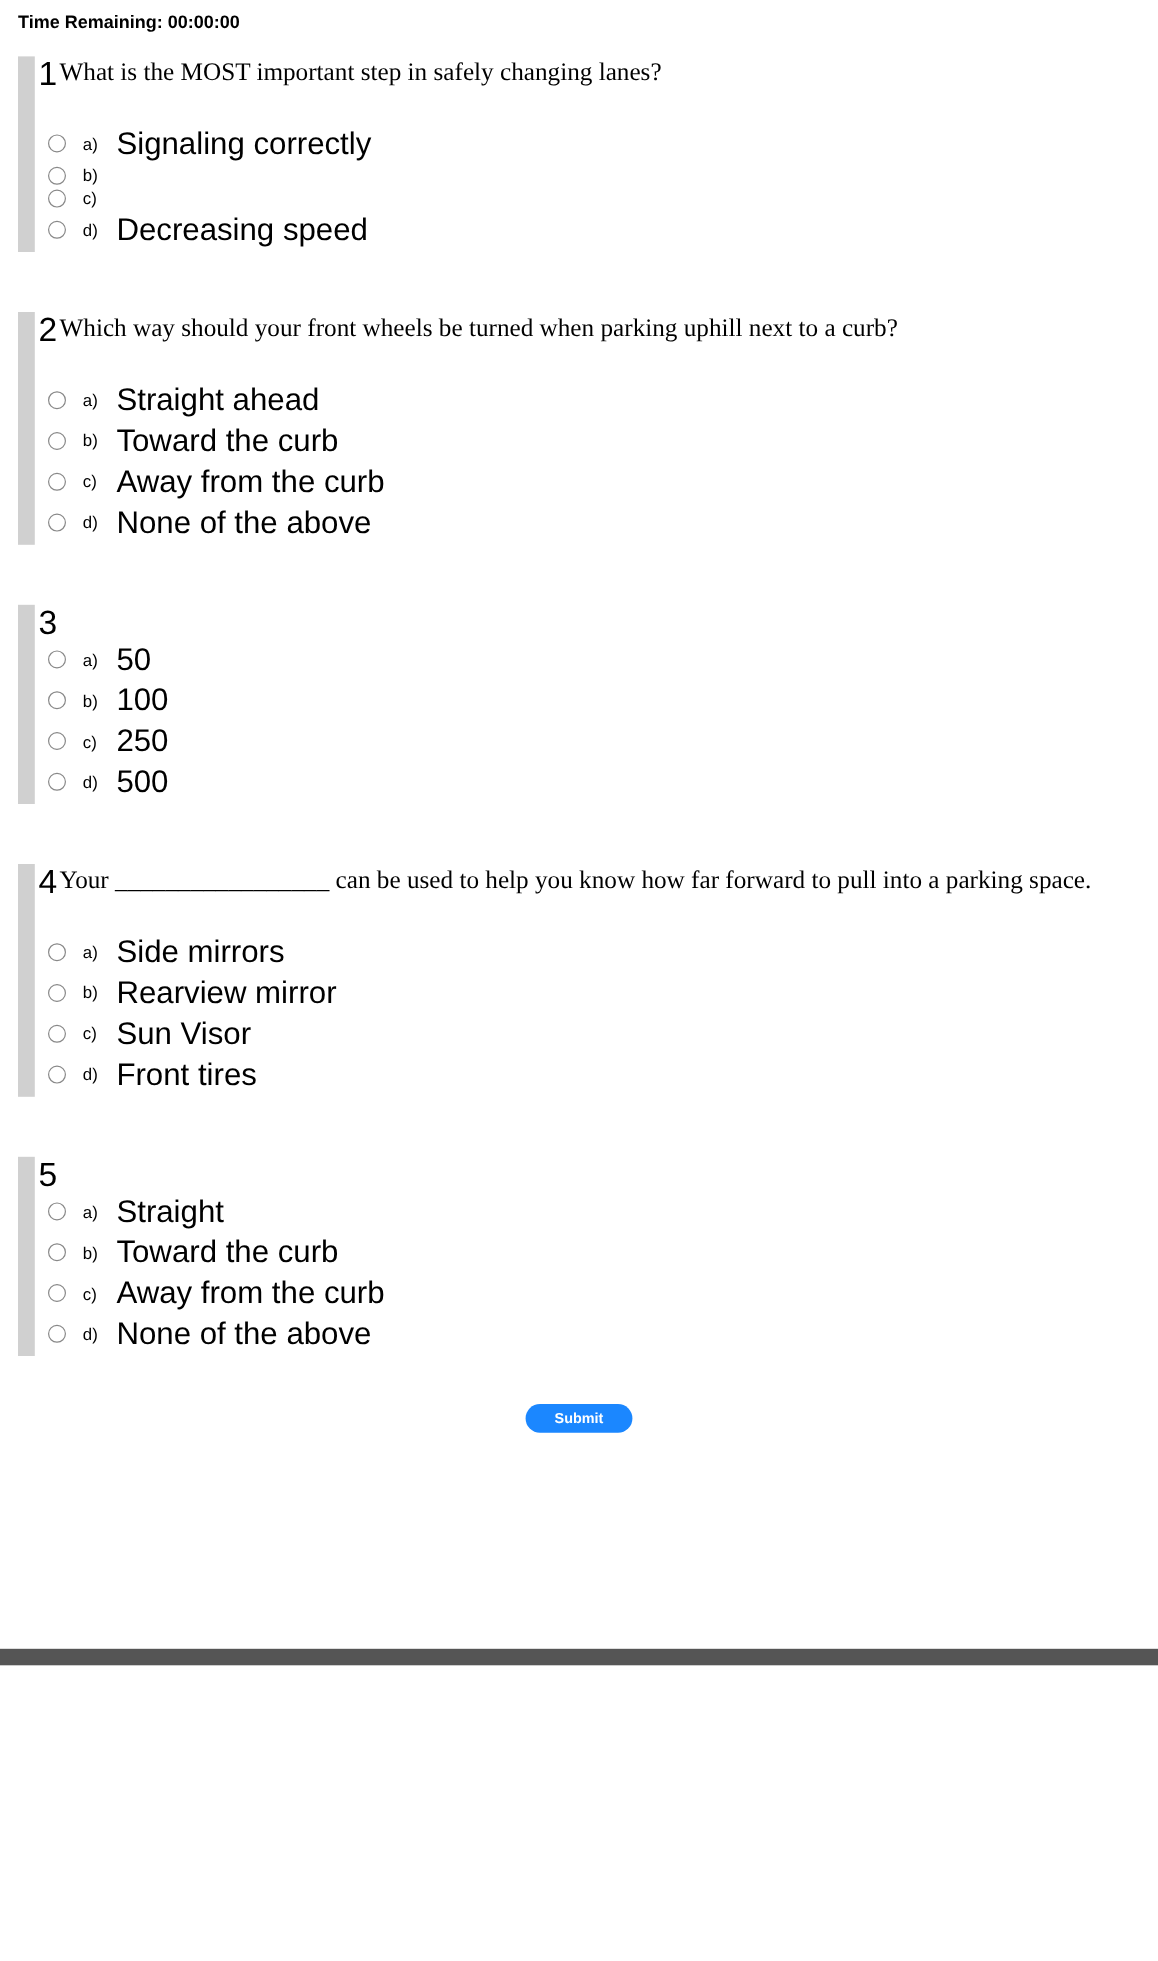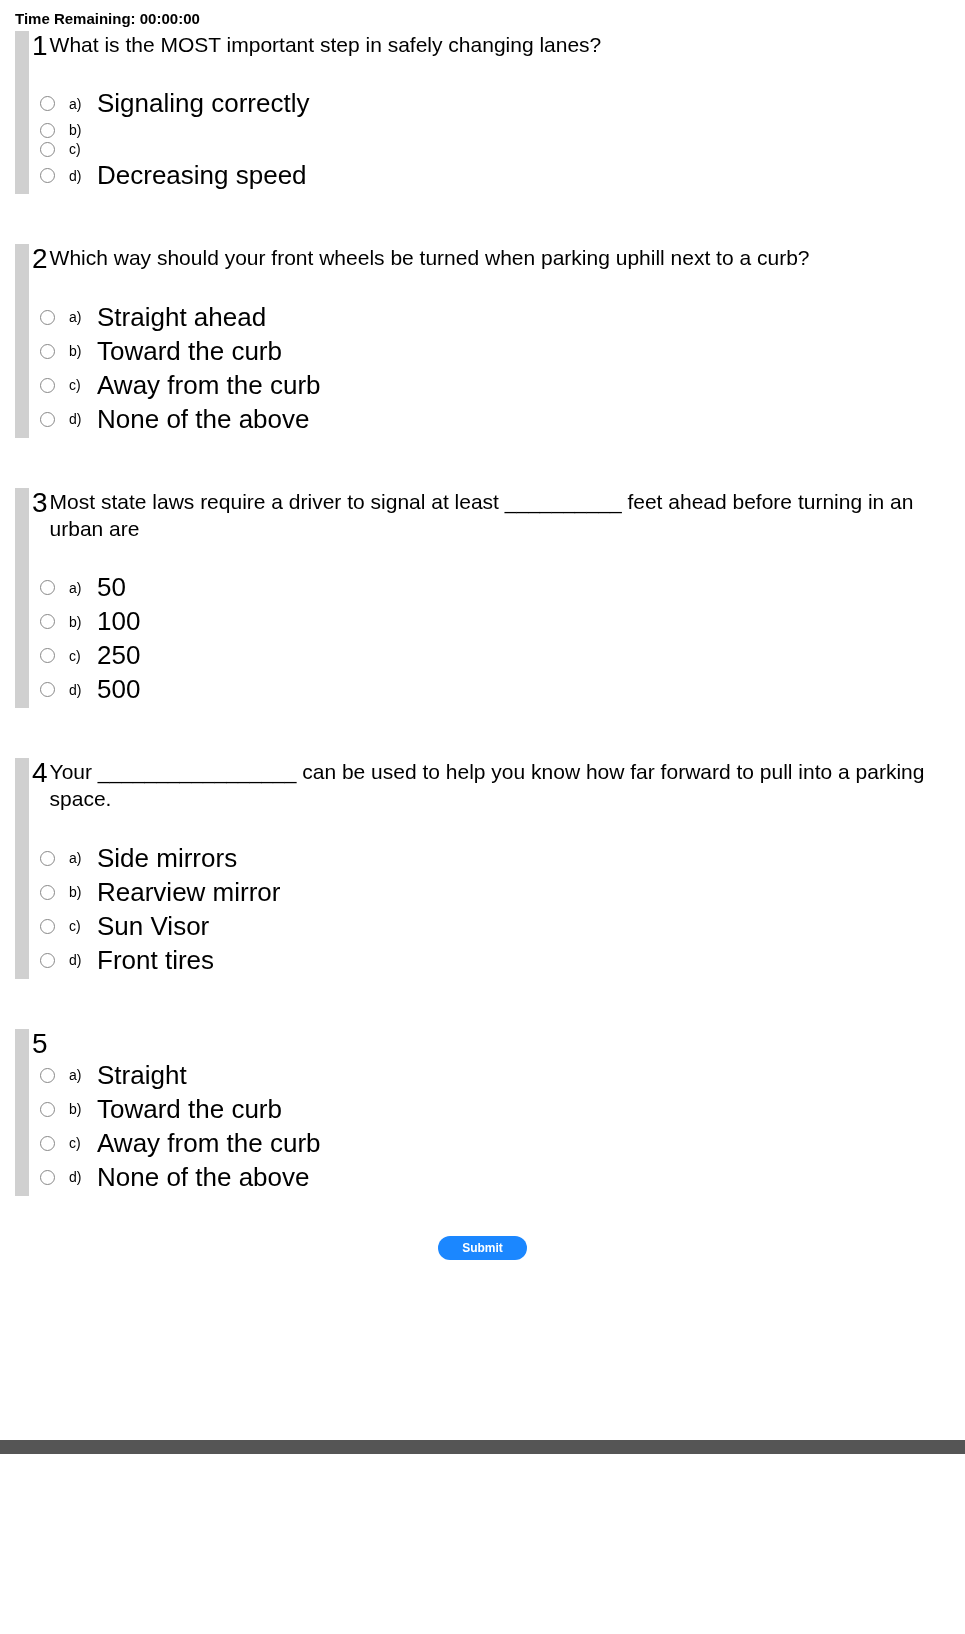--- a/index.html
+++ b/index.html
@@ -9,21 +9,21 @@
     }
     body {
       font-family: Verdana, Geneva, sans-serif;
       background: #fff;
       padding: 10px 15px 0 15px;
       width: 965px;
     }
     .timer {
       font-weight: bold;
       font-size: 15px;
-      margin-bottom: 4px;
+      margin-bottom: 20px;
     }
     .question-block {
       display: flex;
       margin-bottom: 50px;
     }
     .q-number {
       font-size: 28px;
       padding: 0 2px;
       line-height: 1.1;
       font-family: Verdana, sans-serif;
@@ -39,20 +39,21 @@
       align-self: stretch;
     }
     .question-main {
       flex: 1;
       margin-left: 1px;
     }
     .question-text {
       font-size: 21px;
       line-height: 1.3;
       margin-bottom: 30px;
+      font-family: Liberation Serif, serif;
     }
     .num-and-text {
       display: flex;
       align-items: flex-start;
     }
     .choices {
       padding-left: 10px;
     }
     .choice {
       display: flex;
@@ -167,21 +168,20 @@
             <div class="choice-text">None of the above</div>
           </div>
         </div>
       </div>
     </div>
     <div class="question-wrapper question-block">
       <div class="sidebar-stripe"></div>
       <div class="question-main">
         <div class="num-and-text">
           <div class="q-number">3</div>
-          <div class="question-text">Most state laws require a driver to signal at least __________ feet ahead before turning in an urban are</div>
         </div>
         <div class="choices">
           <div class="choice">
             <div class="radio"></div>
             <div class="choice-letter">a)</div>
             <div class="choice-text">50</div>
           </div>
           <div class="choice">
             <div class="radio"></div>
             <div class="choice-letter">b)</div>

